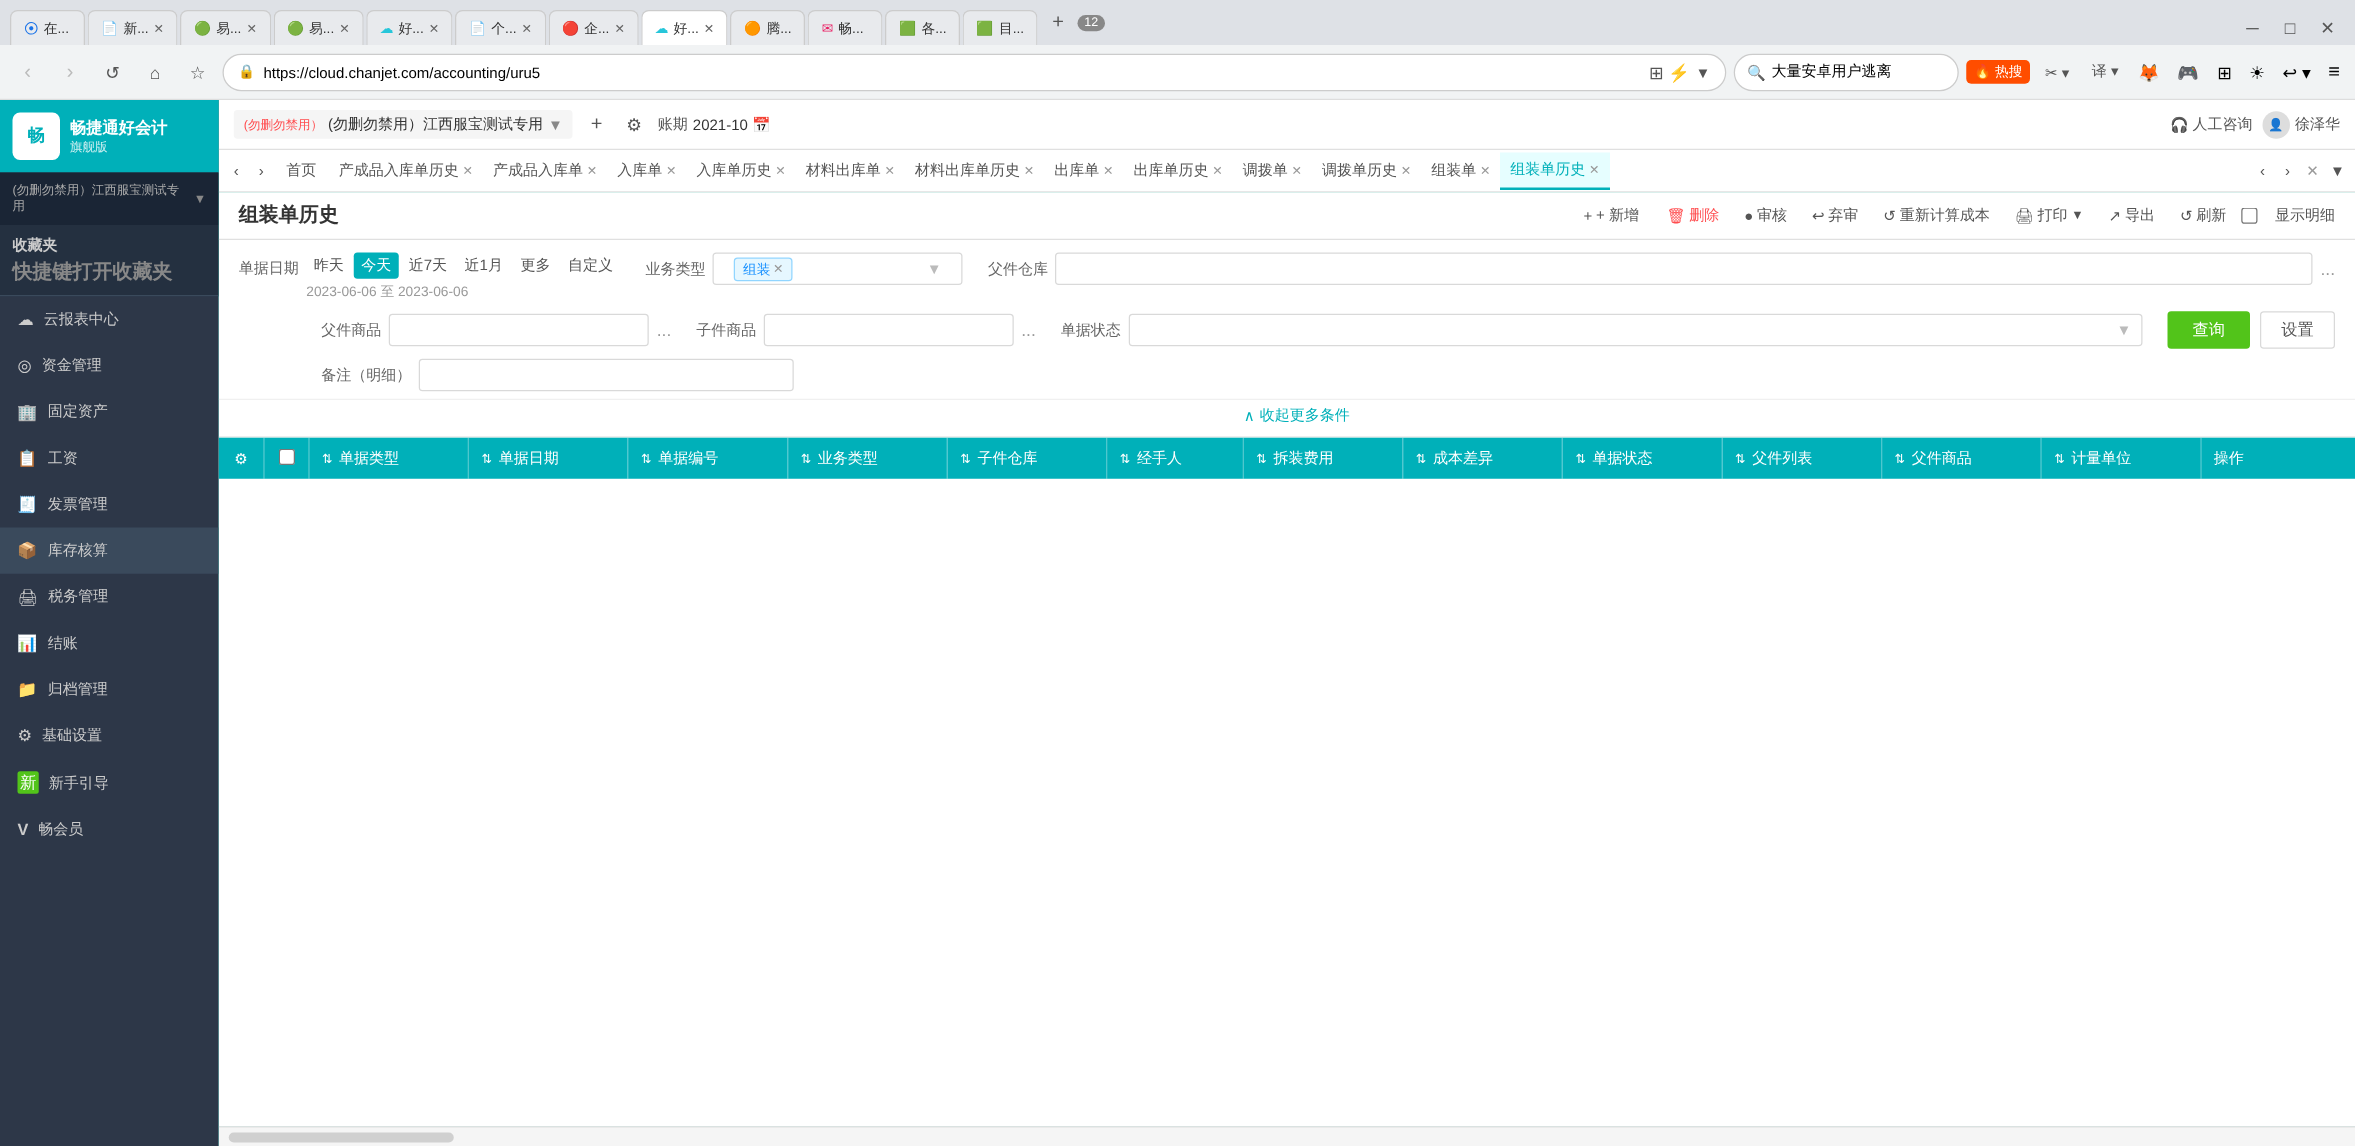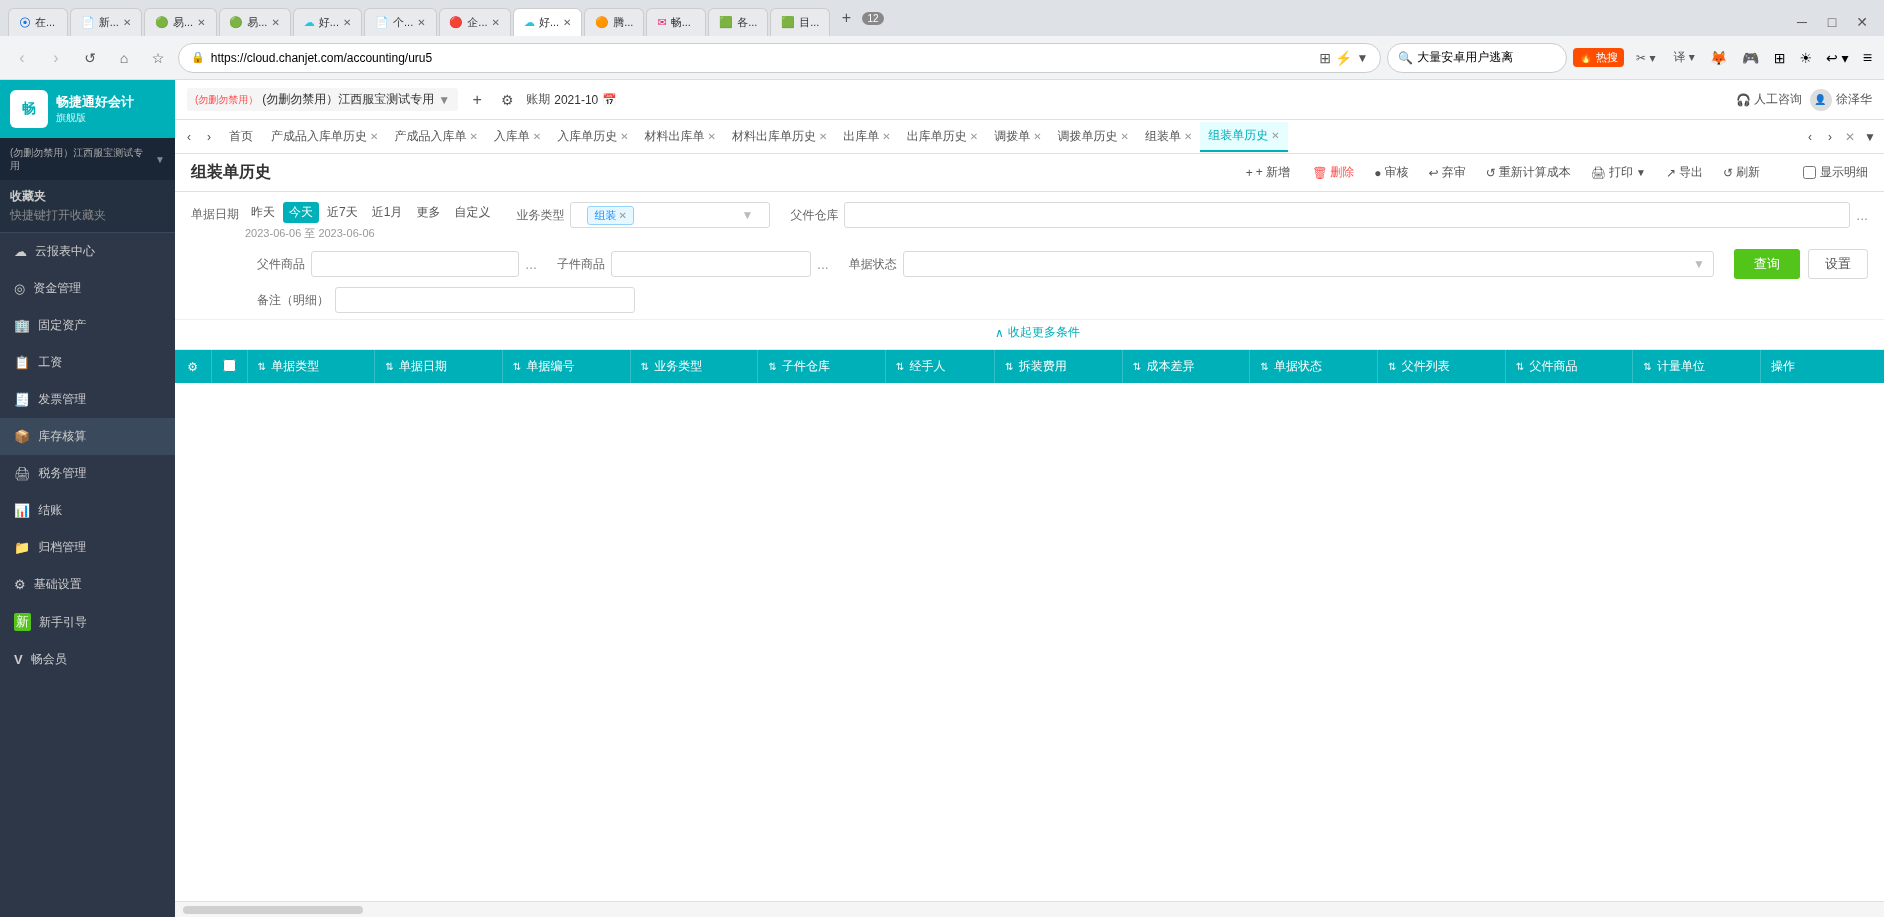--- a/index.html
+++ b/index.html
@@ -117,21 +117,21 @@
       </div>
     </div>
 
     <div style="background:#1a2535; padding:8px 10px; display:flex; align-items:center; gap:4px; cursor:pointer;">
       <span style="color:#aaa; font-size:10px; flex:1; line-height:1.3;">(勿删勿禁用）江西服宝测试专用</span>
       <span style="color:#888; font-size:10px;">▼</span>
     </div>
 
     <div style="background:#243040; padding:8px 10px; cursor:pointer; border-bottom:1px solid #3a4a5c;">
       <div style="color:#ccc; font-size:12px; font-weight:bold;">收藏夹</div>
-      <div style="color:#888; font-size:12px; margin-top:2px;">快捷键打开收藏夹</div>
+      <div style="color:#888; font-size:16px; margin-top:2px;font-weight:bold;">快捷键打开收藏夹</div>
     </div>
 
     <div style="flex:1; overflow-y:auto;">
       <div style="display:flex; align-items:center; gap:8px; padding:10px 14px; cursor:pointer; color:#ccc; font-size:12px;">
         <span style="font-size:13px;">☁</span>
         <span>云报表中心</span>
       </div>
       <div style="display:flex; align-items:center; gap:8px; padding:10px 14px; cursor:pointer; color:#ccc; font-size:12px;">
         <span style="font-size:13px;">◎</span>
         <span>资金管理</span>
@@ -297,21 +297,21 @@
           <span style="font-size:10px;">▼</span>
         </div>
         <div style="display:flex; align-items:center; gap:3px; padding:4px 8px; border-radius:4px; font-size:12px; cursor:pointer; color:#555;">
           <span>↗</span>
           <span>导出</span>
         </div>
         <div style="display:flex; align-items:center; gap:3px; padding:4px 8px; border-radius:4px; font-size:12px; cursor:pointer; color:#555;">
           <span>↺</span>
           <span>刷新</span>
         </div>
-        <label style="display:flex; align-items:center; gap:4px; font-size:12px; cursor:pointer; color:#555;margin-left:31px;">
+        <label style="display:flex; align-items:center; gap:14px; font-size:12px; cursor:pointer; color:#555;">
           <input type="checkbox" style="cursor: pointer;">
           <span>显示明细</span>
         </label>
       </div>
     </div>
 
     <div style="background:#fff; padding:10px 16px 4px 16px; border-bottom:1px solid #e8e8e8; flex-shrink:0;">
 
       <div style="display:flex; align-items:flex-start; gap:20px; margin-bottom:8px;">
 

